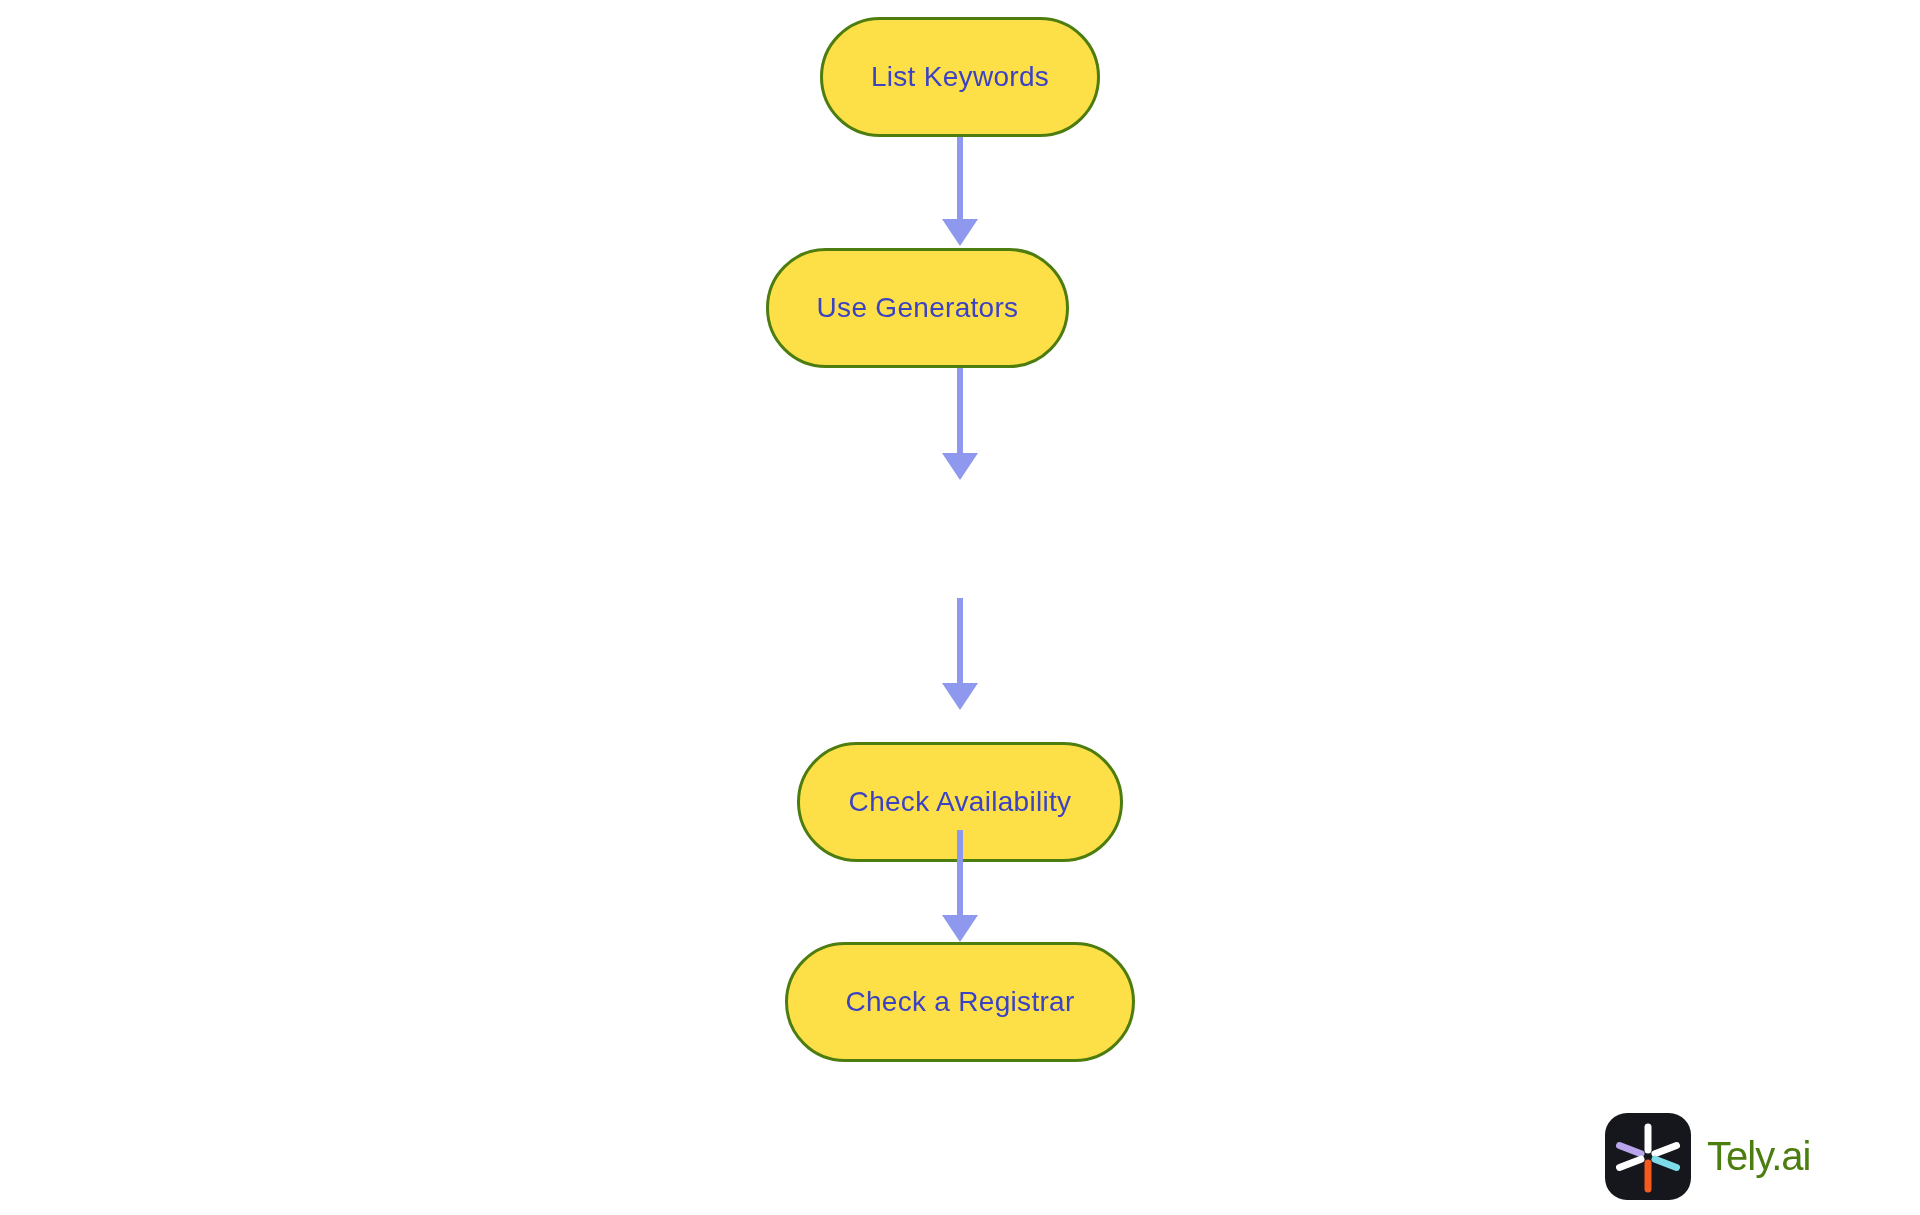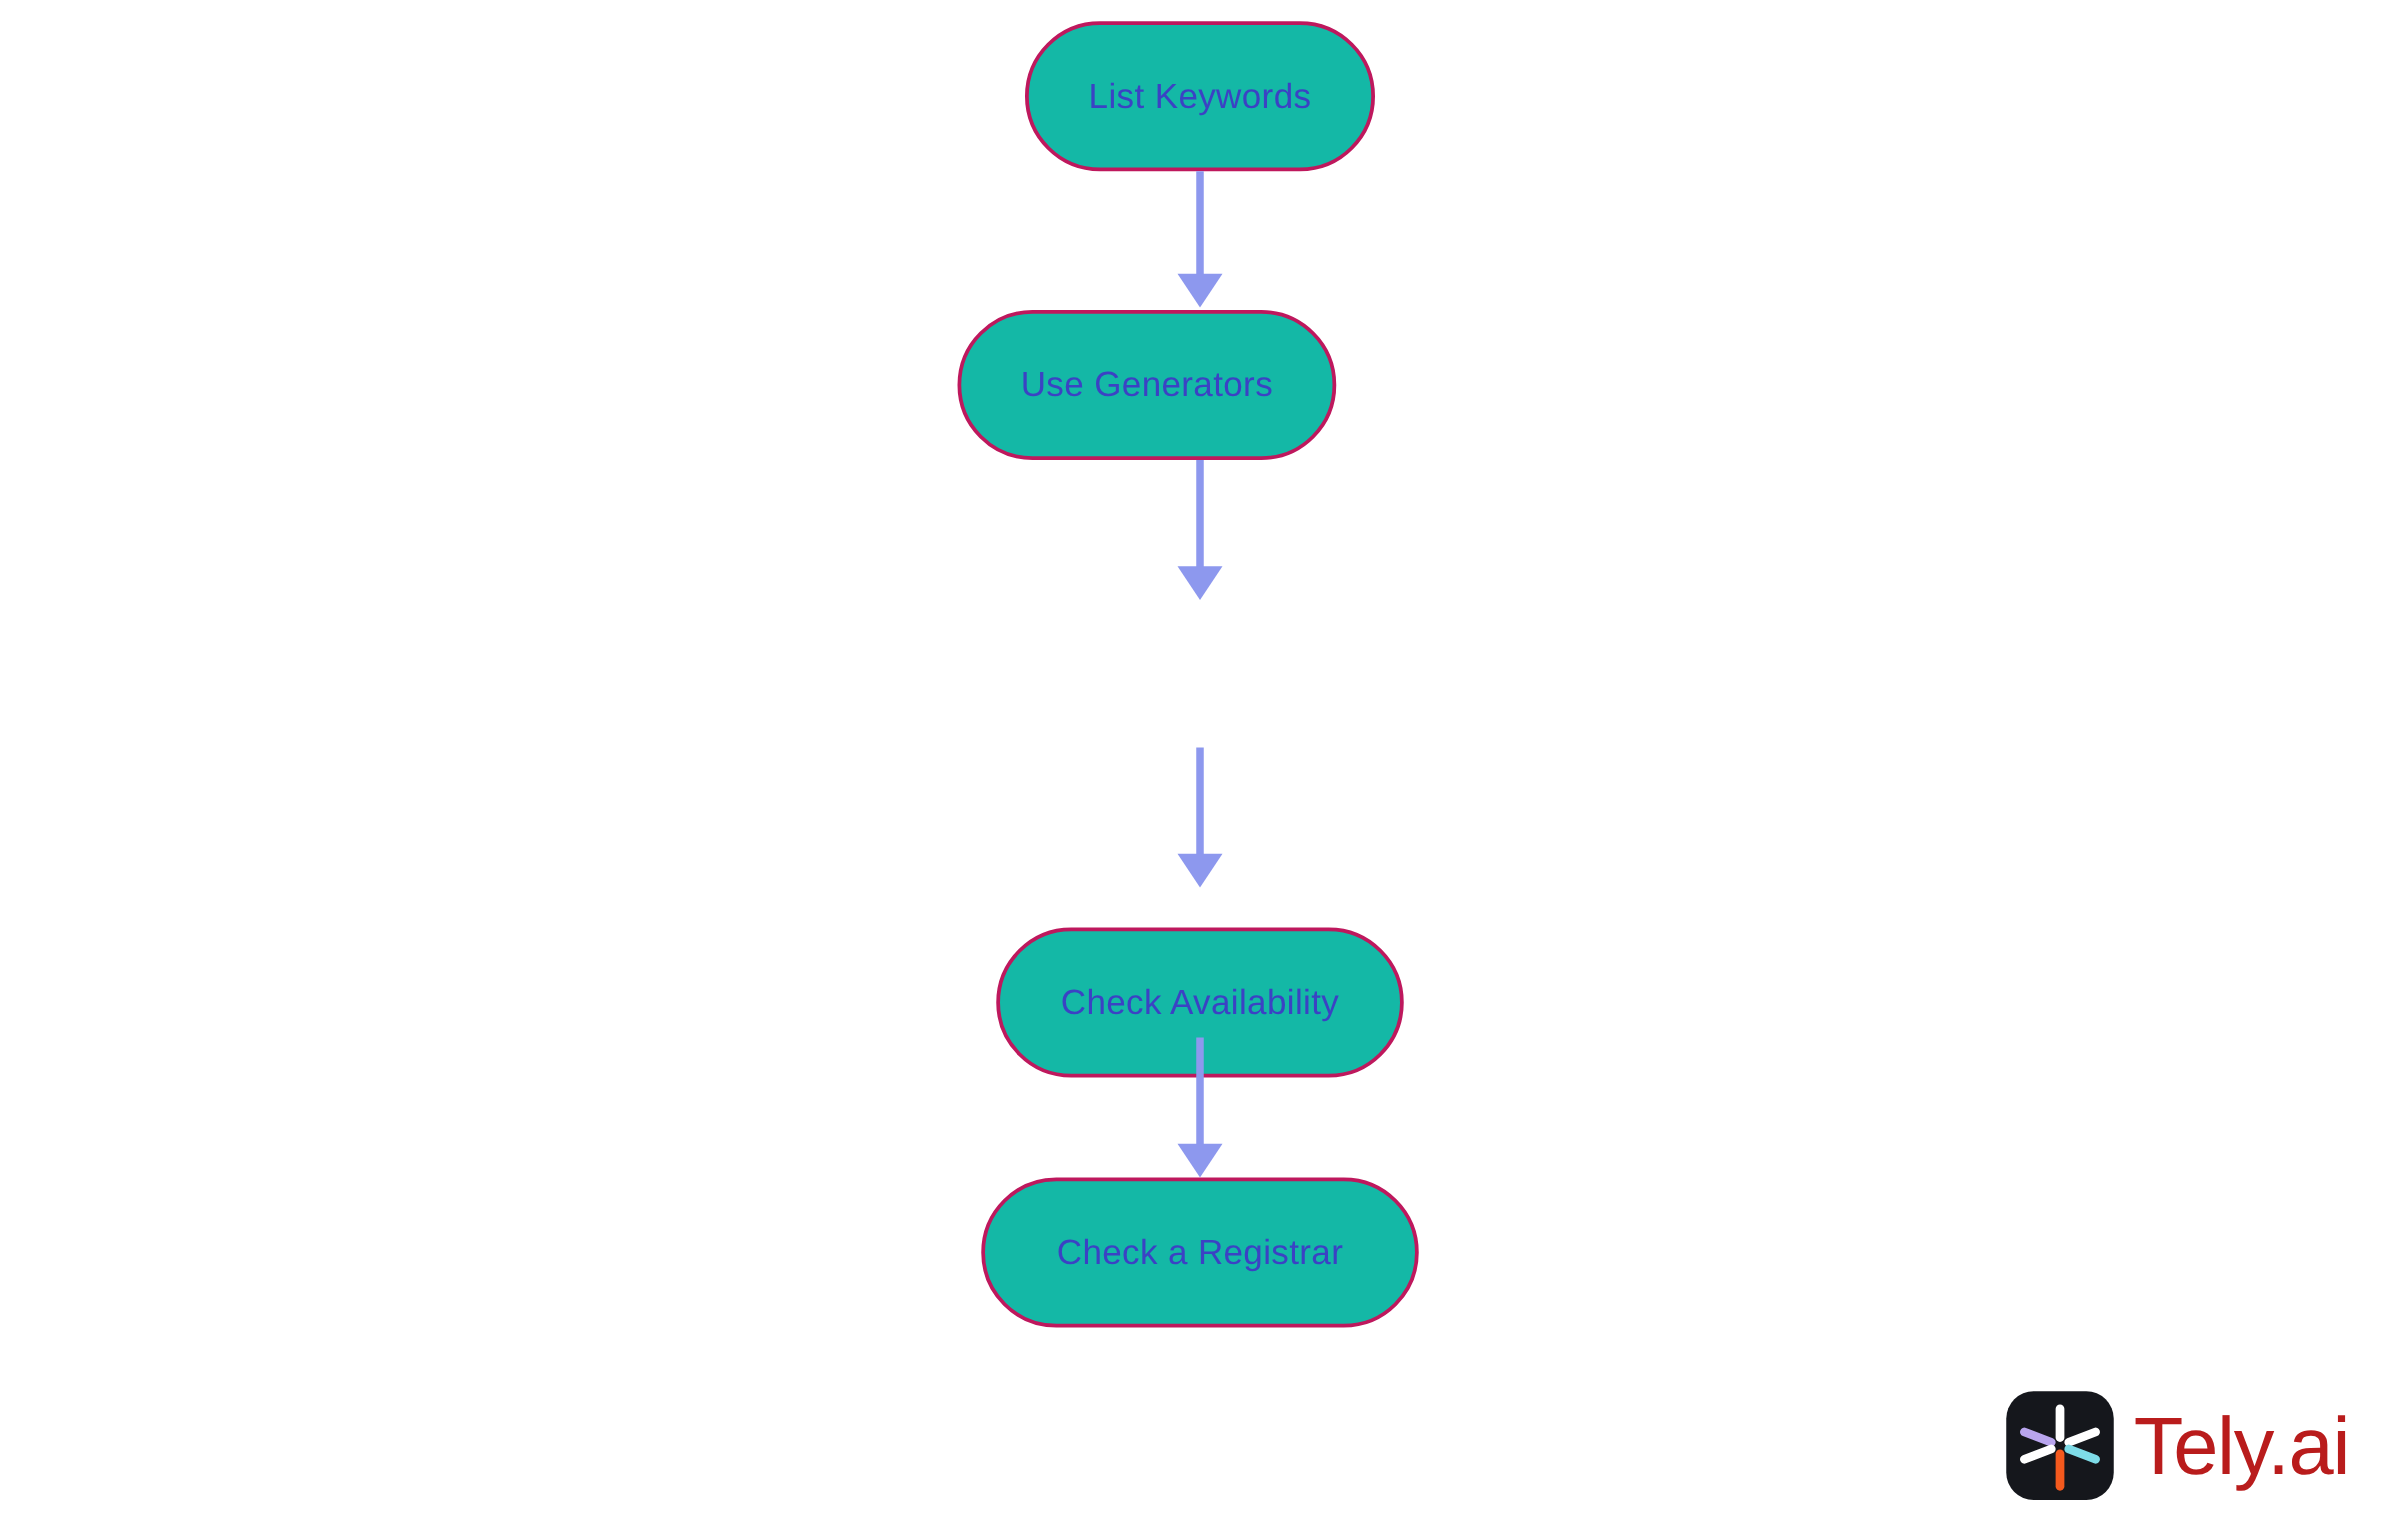--- a/index.html
+++ b/index.html
@@ -9,22 +9,22 @@
     height: 1215px;
     background: #ffffff;
     overflow: hidden;
     font-family: "Liberation Sans", sans-serif;
   }
   .flow-node {
     position: absolute;
     height: 120px;
     box-sizing: border-box;
     border-radius: 60px;
-    background: #14b8a6;
-    border: 3px solid #be185d;
+    background: #fde047;
+    border: 3px solid #4d7c0f;
     display: flex;
     align-items: center;
     justify-content: center;
   }
   .node-label {
     font-size: 28px;
     color: #3b42c4;
     letter-spacing: 0.3px;
     white-space: nowrap;
   }
@@ -76,23 +76,23 @@
     transform-origin: 0 50%;
   }
   .spoke-up         { background: #ffffff; transform: rotate(-90deg)  translateX(3px); }
   .spoke-down       { background: #f4591d; transform: rotate(90deg)   translateX(3px); width: 33px; }
   .spoke-up-right   { background: #ffffff; transform: rotate(-21deg)  translateX(4px); }
   .spoke-down-right { background: #7edce8; transform: rotate(21deg)   translateX(4px); }
   .spoke-up-left    { background: #b9a5ee; transform: rotate(201deg)  translateX(4px); }
   .spoke-down-left  { background: #ffffff; transform: rotate(159deg)  translateX(4px); }
   .brand-text {
     margin-left: 16px;
-    font-size: 65px;
+    font-size: 40px;
     font-weight: 500;
-    color: #b91c1c;
+    color: #4d7c0f;
     letter-spacing: -1px;
     white-space: nowrap;
   }
 </style>
 </head>
 <body>
 
 <div class="canvas">
 
   <div id="node-0" class="flow-node">

